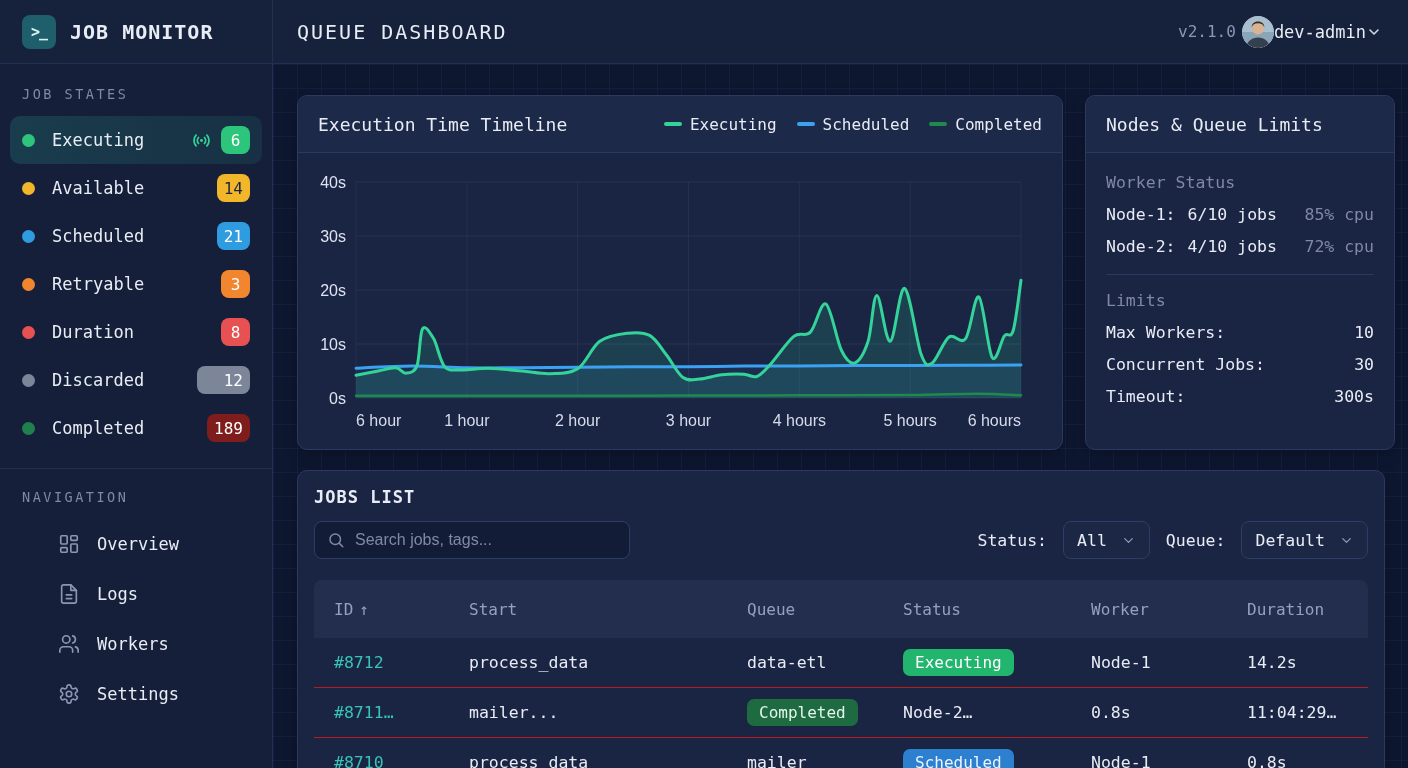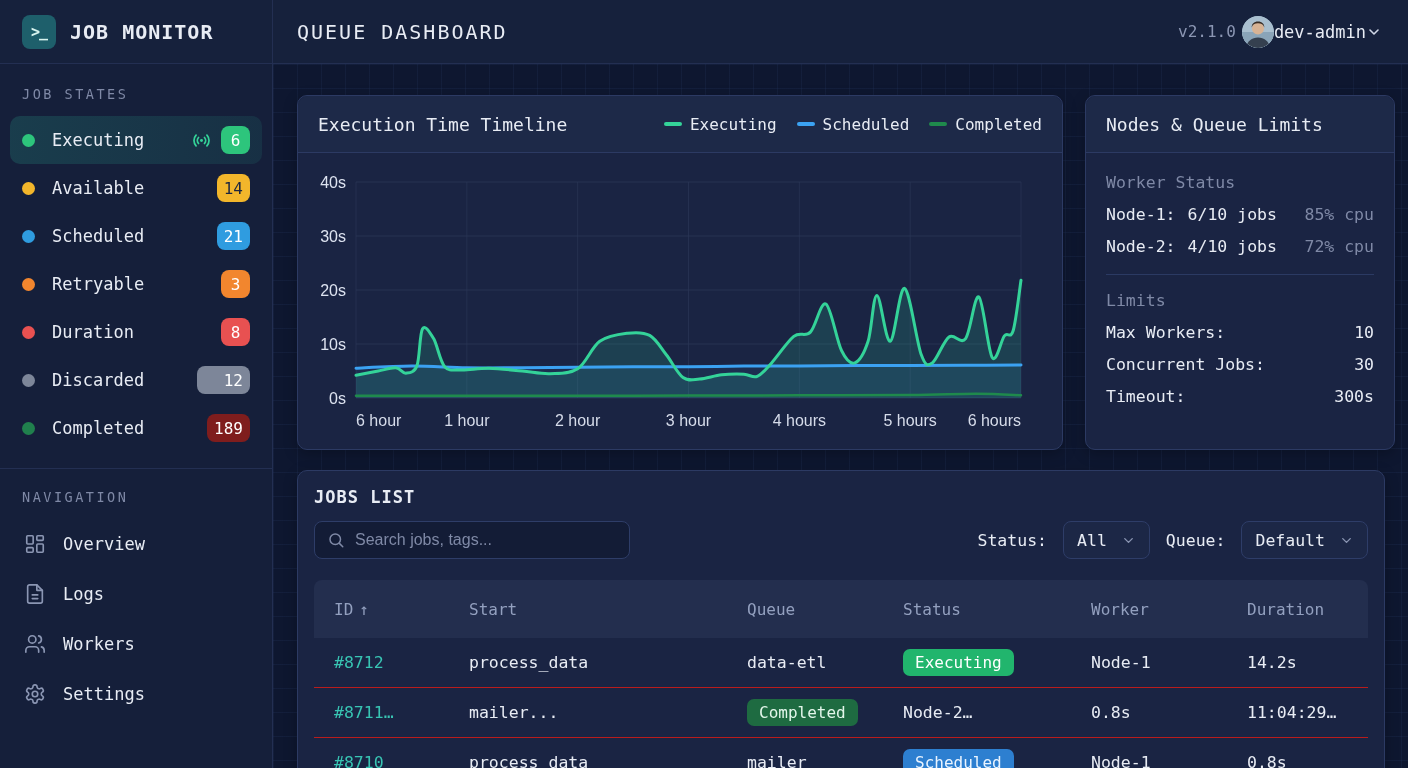--- a/index.html
+++ b/index.html
@@ -57,20 +57,21 @@
   .state-badge {
     min-width:29px; height:28px; padding:0 7px; border-radius:8px;
     display:flex; align-items:center; justify-content:center;
     font-size:16px;
   }
   .state-item:not(.active) .state-badge { margin-left:auto; }
   .sidebar-divider { border:none; border-top:1px solid #232f52; margin:16px 0 20px; }
   .nav-item {
     height:50px; padding:0 24px; display:flex; align-items:center; gap:17px; cursor:pointer;
     color:#e8ecf4;
+    margin-left:34px;
   }
   .nav-item .nico { color:#8b96b3; display:flex; }
   .nav-label { font-size:17px; }
 
   
   .main {
     position:absolute; top:64px; left:273px; width:1135px; height:704px;
     background:#0e1730;
     background-image:
       linear-gradient(rgba(66,96,160,0.10) 1px, transparent 1px),

